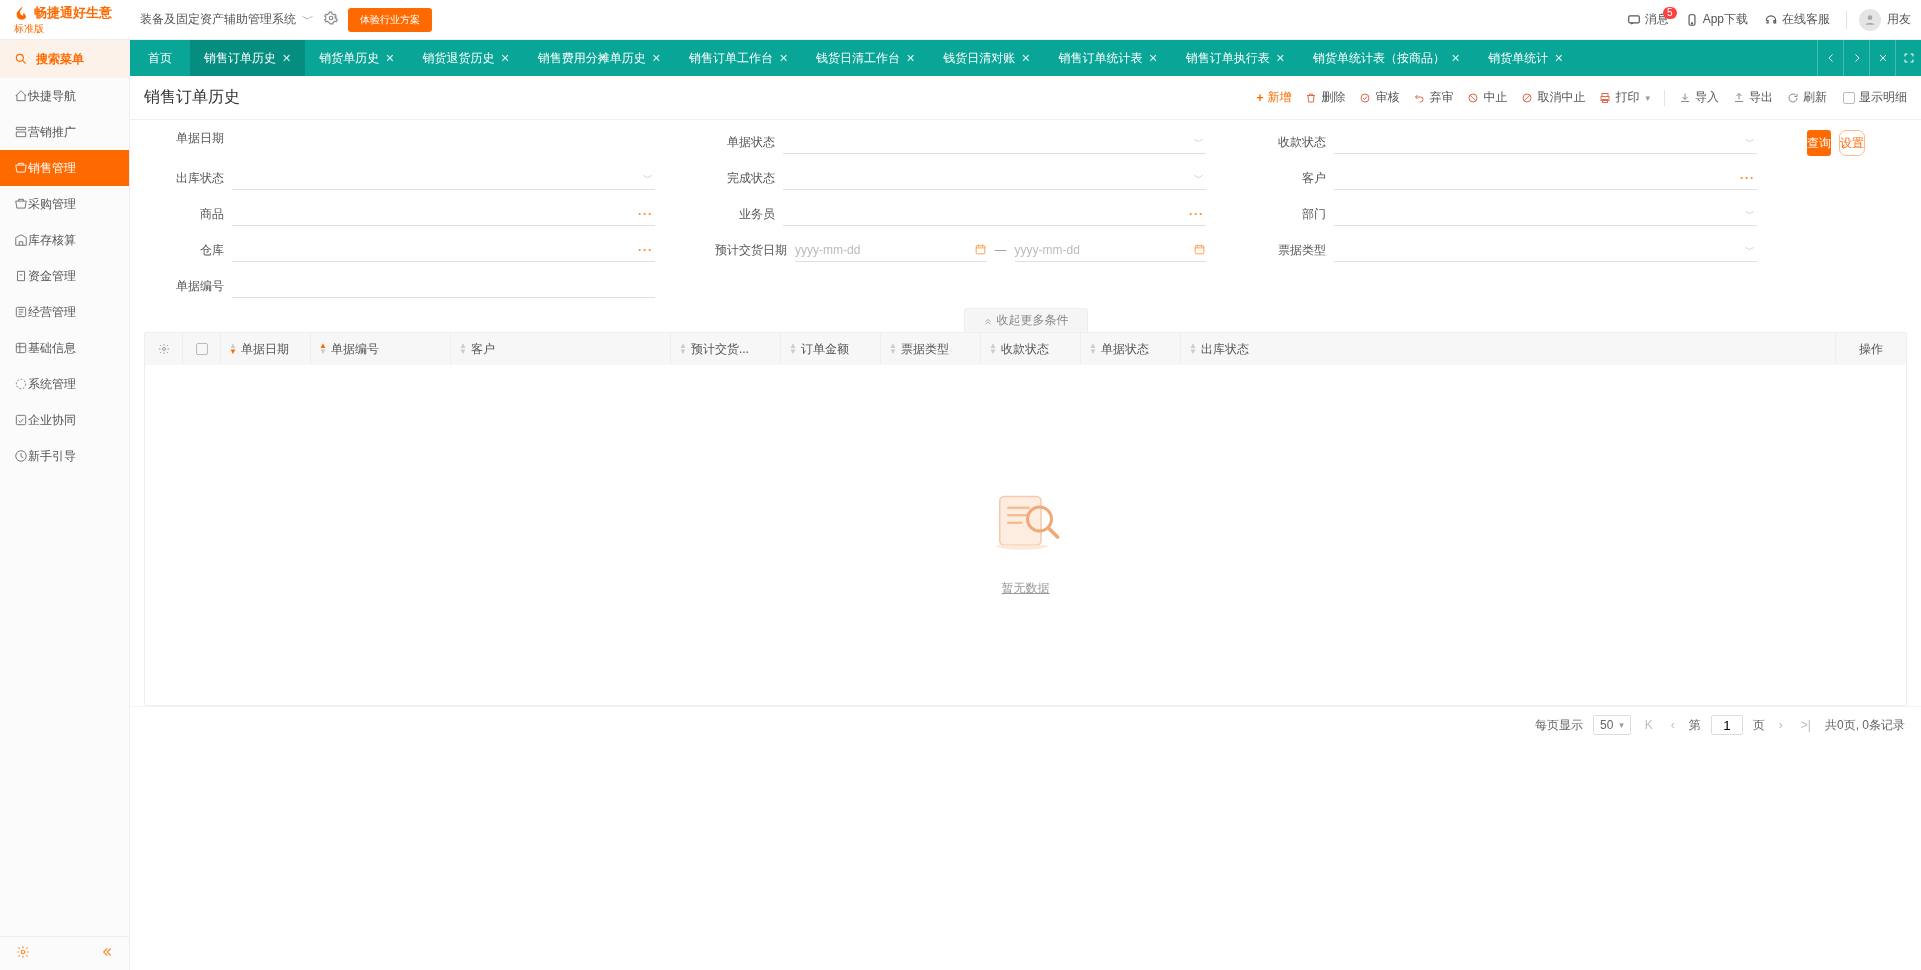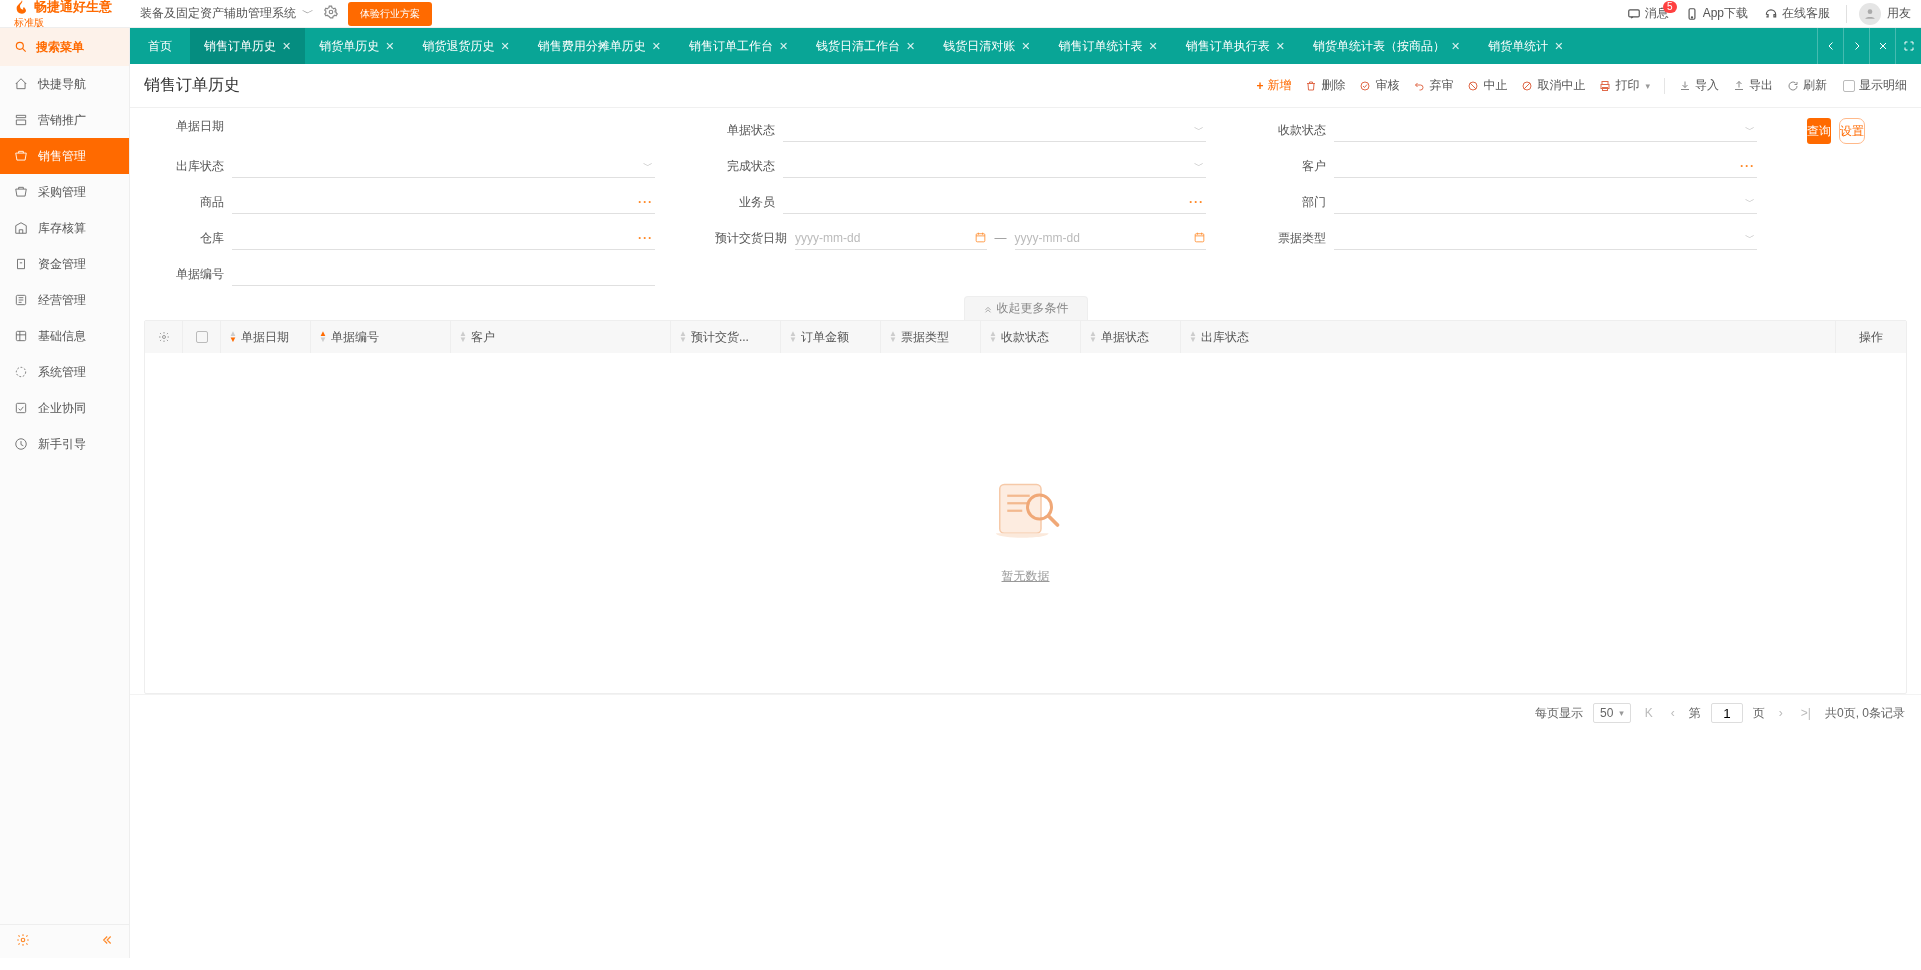--- a/index.html
+++ b/index.html
@@ -1,19 +1,19 @@
 <!DOCTYPE html>
 <html><head>
 <meta charset="utf-8">
 <style>
 * { margin:0; padding:0; box-sizing:border-box; font-family:"Microsoft YaHei","PingFang SC",sans-serif; }
 body { font-size:12px; color:#333; background:#fff; overflow:hidden; }
 
 
-.topbar { height:28px; display:flex; align-items:center; border-bottom:1px solid #eee; padding:0 10px; }
+.topbar { height:40px; display:flex; align-items:center; border-bottom:1px solid #eee; padding:0 10px; }
 .logo-box { width:120px; display:flex; flex-direction:column; align-items:flex-start; padding-left:4px;}
 .logo-line { display:flex; align-items:center; gap:4px; color:#ff6a00; font-weight:bold; font-size:13px;}
 .logo-line svg { width:16px; height:16px; }
 .logo-sub { color:#ff6a00; font-size:10px; }
 .sysname { margin-left:10px; color:#555; }
 .sysname-box { display:flex; align-items:center; gap:6px; }
 .sysname-caret { color:#999; }
 .gear { margin:0 10px; color:#888; cursor:pointer; }
 .exp-btn { background:#ff6a00; color:#fff; border:none; border-radius:3px; padding:5px 12px; cursor:pointer; font-size:10px;}
 .topbar-spacer { flex:1; }
@@ -25,21 +25,21 @@
 .avatar svg{width:14px;height:14px;}
 .user-name { margin-left:6px; color:#555;}
 
 
 .shell { display:flex; height:calc(100vh - 40px); }
 
 
 .sidebar { width:130px; background:#fbfbfb; border-right:1px solid #eee; display:flex; flex-direction:column; }
 .sb-search { height:38px; display:flex; align-items:center; gap:8px; padding:0 14px; color:#ff6a00; font-weight:700; cursor:pointer; background:#fdf2ea;}
 .sb-search svg{width:14px;height:14px;}
-.sb-item { height:36px; display:flex; align-items:center; gap:10px; padding:0 14px; color:#555; cursor:pointer;}
+.sb-item { height:36px; display:flex; align-items:center; padding:0 14px; color:#555; cursor:pointer;}
 .sb-item svg{width:14px;height:14px;stroke:#666;fill:none;stroke-width:1.5;}
 .sb-item.active { background:#ff6a00; color:#fff;}
 .sb-item.active svg{stroke:#fff;}
 .sb-spacer{flex:1;}
 .sb-bottom { height:34px; border-top:1px solid #eee; display:flex; align-items:center; justify-content:space-between; padding:0 16px; color:#ff8a2a;}
 .sb-bottom svg{width:14px;height:14px;}
 
 
 .main { flex:1; display:flex; flex-direction:column; min-width:0;}
 

